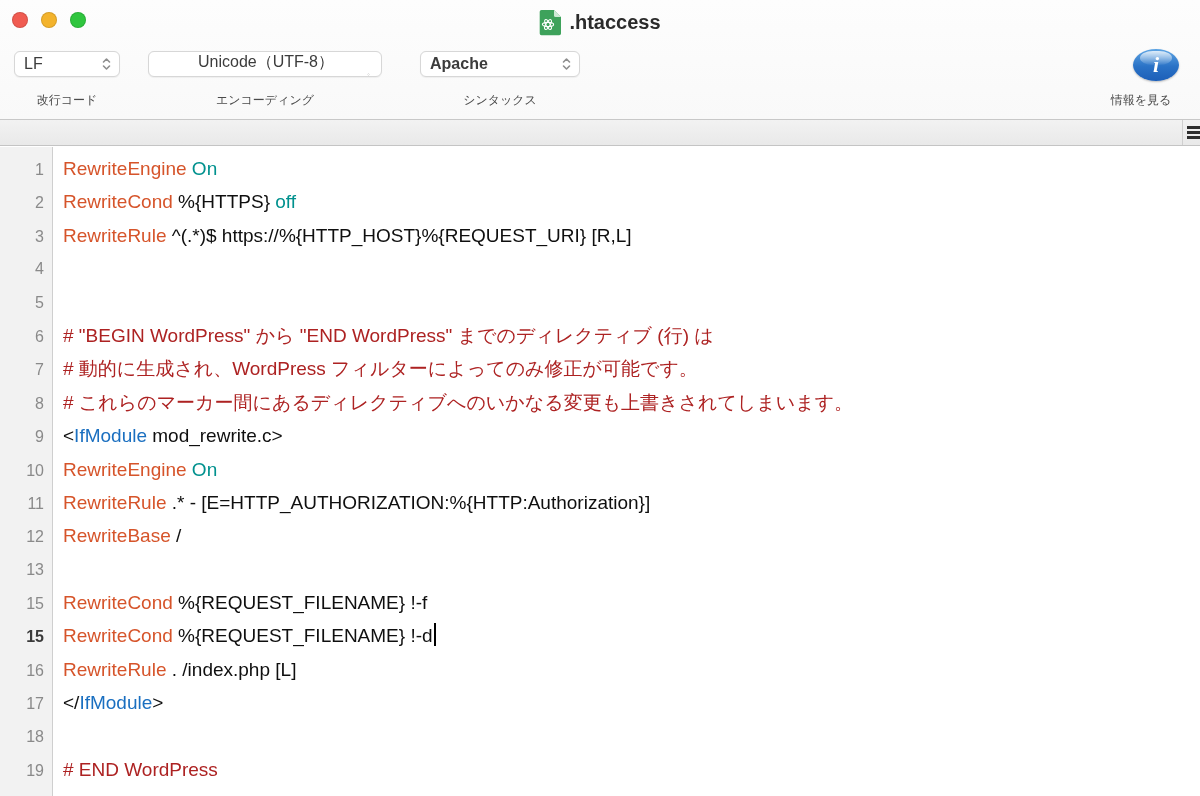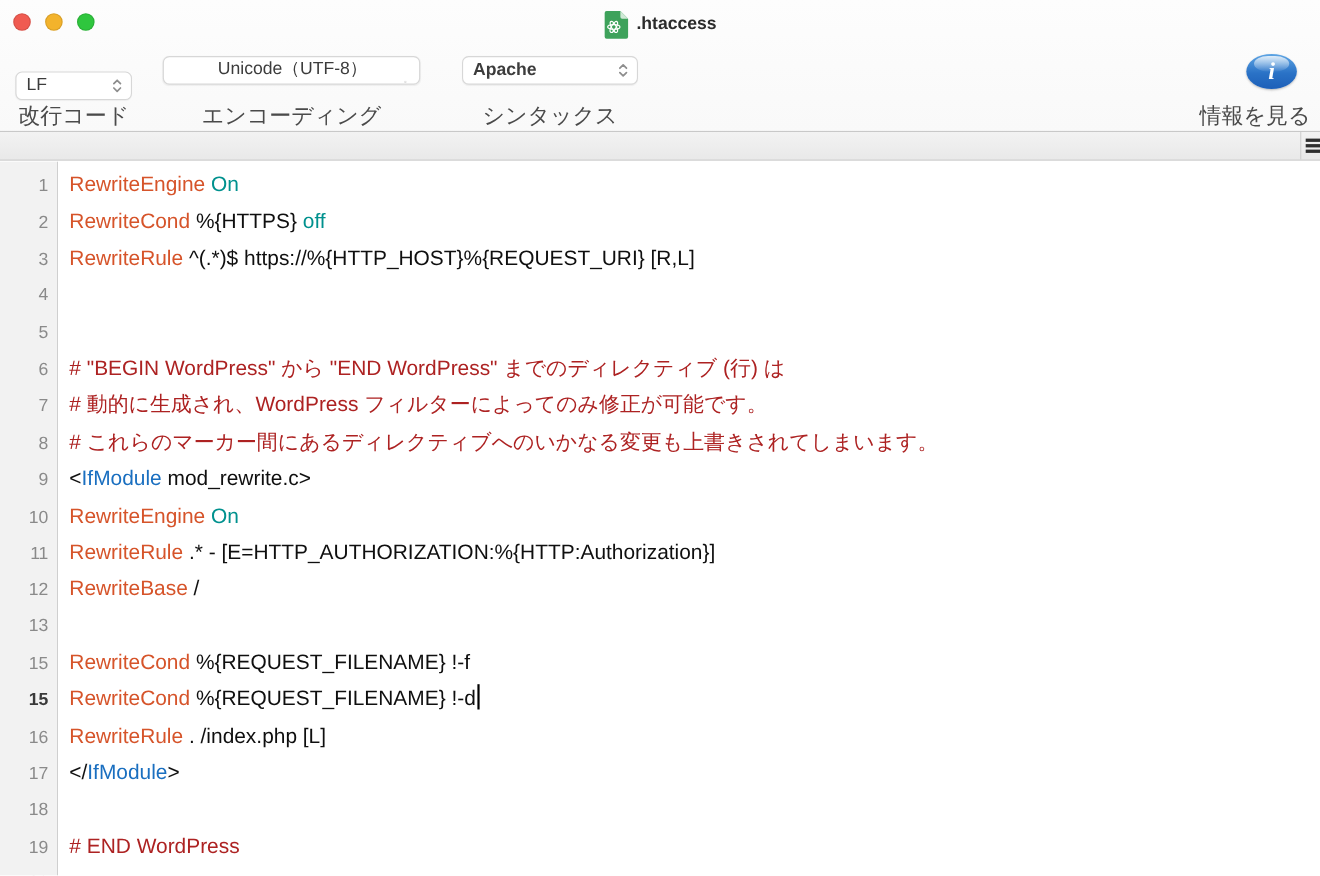--- a/index.html
+++ b/index.html
@@ -17,36 +17,36 @@
   .traffic{position:absolute;top:12px;left:12px;display:flex;gap:13px;}
   .light{width:16px;height:16px;border-radius:50%;box-shadow:inset 0 0 0 1px rgba(0,0,0,.12);cursor:default;}
   .light.red{background:#f05b51;}
   .light.yellow{background:#f3b32c;}
   .light.green{background:#2fc63e;}
   .titlewrap{
     position:absolute;top:6px;left:0;width:100%;height:32px;
     display:flex;align-items:center;justify-content:center;gap:7px;
   }
   .doc-icon{width:23px;height:27px;flex:0 0 auto;}
-  .title-text{font-size:16px;font-weight:bold;color:#2b2b2b;}
+  .title-text{font-size:20px;font-weight:bold;color:#2b2b2b;}
   
   .toolbar{position:absolute;top:44px;left:0;width:100%;height:76px;}
   .popup{
     position:absolute;height:26px;background:#fff;
     border:1px solid #d7d7d7;border-radius:6px;box-sizing:border-box;
     display:flex;align-items:center;padding:0 7px 0 9px;
     font-size:16px;color:#3c3c3c;cursor:default;
     box-shadow:0 0.5px 1px rgba(0,0,0,.05);
   }
   .popup .chev{margin-left:auto;display:block;}
-  .popup-lf{left:14px;top:21px;width:106px;gap:40px;}
+  .popup-lf{left:14px;top:7px;width:106px;gap:40px;}
   .popup-enc{left:148px;top:7px;width:234px;flex-direction:column;}
   .popup-syn{left:420px;top:7px;width:160px;font-weight:bold;}
   .tb-label{
-    position:absolute;top:48px;font-size:20px;color:#4a4a4a;
+    position:absolute;top:48px;font-size:12px;color:#4a4a4a;
     text-align:center;white-space:nowrap;
   }
   .lbl-lf{left:14px;width:106px;}
   .lbl-enc{left:148px;width:234px;}
   .lbl-syn{left:420px;width:160px;}
   .lbl-info{right:4px;width:110px;}
   .info-btn{
     position:absolute;top:5px;left:1133px;width:46px;height:32px;border-radius:50%;
     background:linear-gradient(180deg,#5ea5e4 0%,#2a72c6 55%,#1d5fb8 100%);
     display:flex;align-items:center;justify-content:center;cursor:default;

